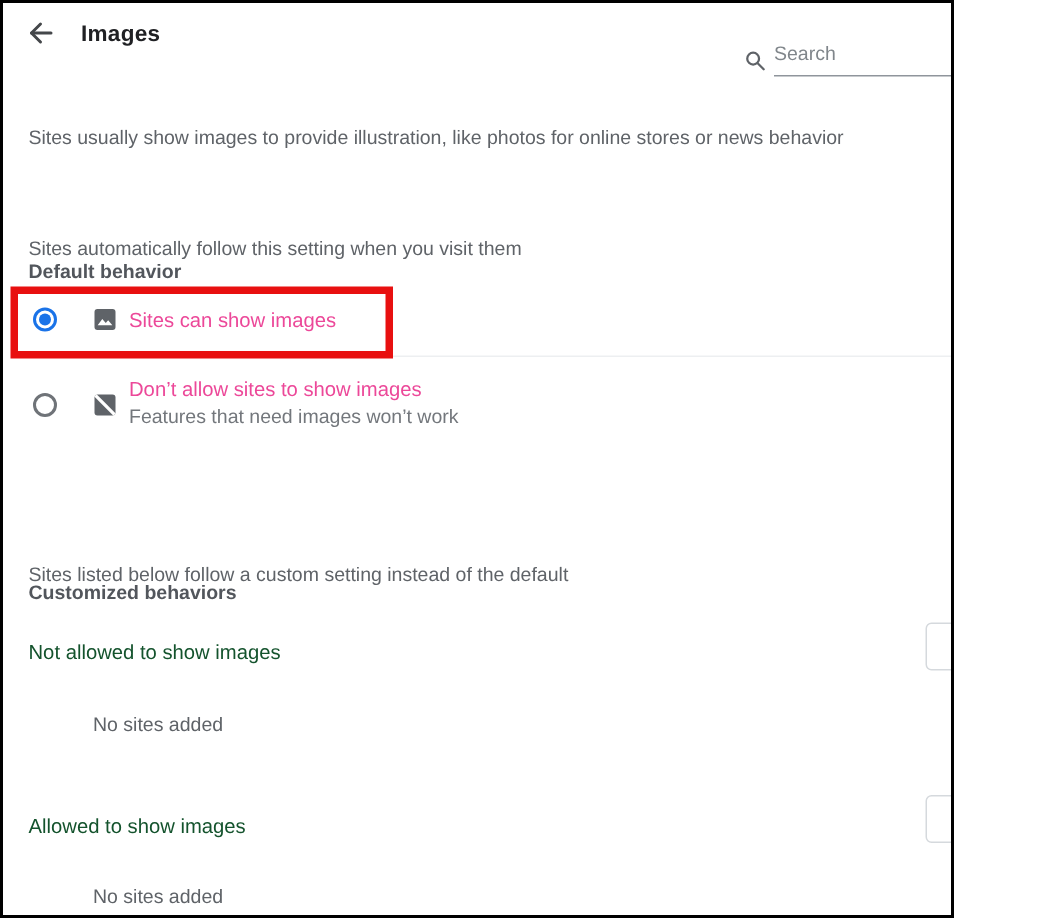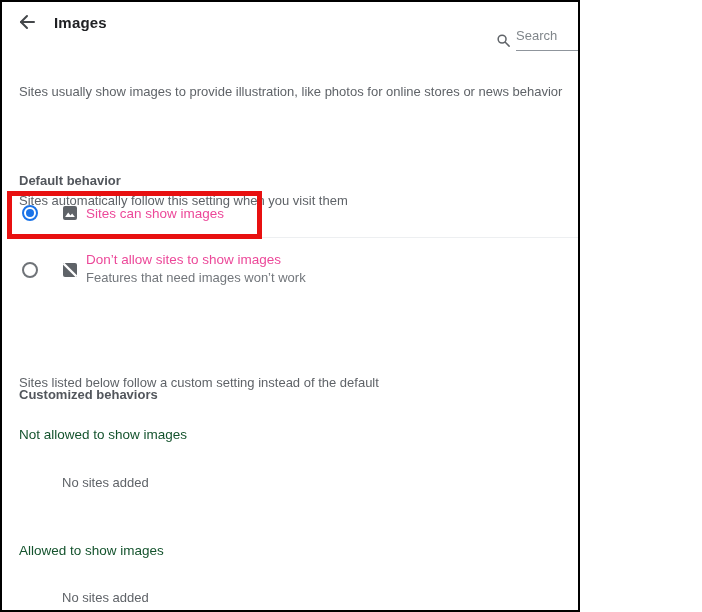--- a/index.html
+++ b/index.html
@@ -1,17 +1,17 @@
 <!DOCTYPE html>
 <html><head>
 <meta charset="utf-8">
 <style>
   html,body{margin:0;padding:0;background:#fff;}
   .page{
-    position:relative;width:580px;height:612px;box-sizing:border-box;
+    position:relative;width:636px;height:612px;box-sizing:border-box;
     border:2px solid #000;background:#fff;overflow:hidden;
     font-family:"Liberation Sans",sans-serif;color:#3c4043;
   }
   .abs{position:absolute;}
   
   .back-btn{left:13px;top:8px;width:24px;height:24px;display:flex;align-items:center;justify-content:center;cursor:pointer;background:none;border:none;padding:0;}
   .page-title{left:52px;top:12px;font-size:15px;font-weight:600;color:#202124;letter-spacing:.2px;}
   .search{left:494px;top:8px;display:flex;align-items:center;margin-top:17px;}
   .search svg{margin:3px 5px 0 0;}
   .search input{
@@ -66,21 +66,21 @@
         <circle cx="6.5" cy="6.5" r="4.2"></circle>
         <line x1="9.9" y1="9.9" x2="14" y2="14"></line>
       </svg>
     </span>
     <input type="text" placeholder="Search" style="">
   </div>
 
   <div class="abs body-text" style="left:17px;top:82px;">Sites usually show images to provide illustration, like photos for online stores or news behavior</div>
 
   <div class="abs section-heading" style="left:17px;top:124px;">Default behavior</div>
-  <div class="abs body-text" style="left:17px;top:156px;margin-top:35px;">Sites automatically follow this setting when you visit them</div>
+  <div class="abs body-text" style="left:17px;top:156px;">Sites automatically follow this setting when you visit them</div>
 
   <div class="abs row-divider"></div>
 
   <div class="abs" style="left:20px;top:203px;">
     <div class="radio selected">
         <span class="dot"></span>
       </div>
   </div>
   <span class="abs" style="left:60px;top:203px;">
     <svg class="icon16" viewBox="0 0 16 16">

